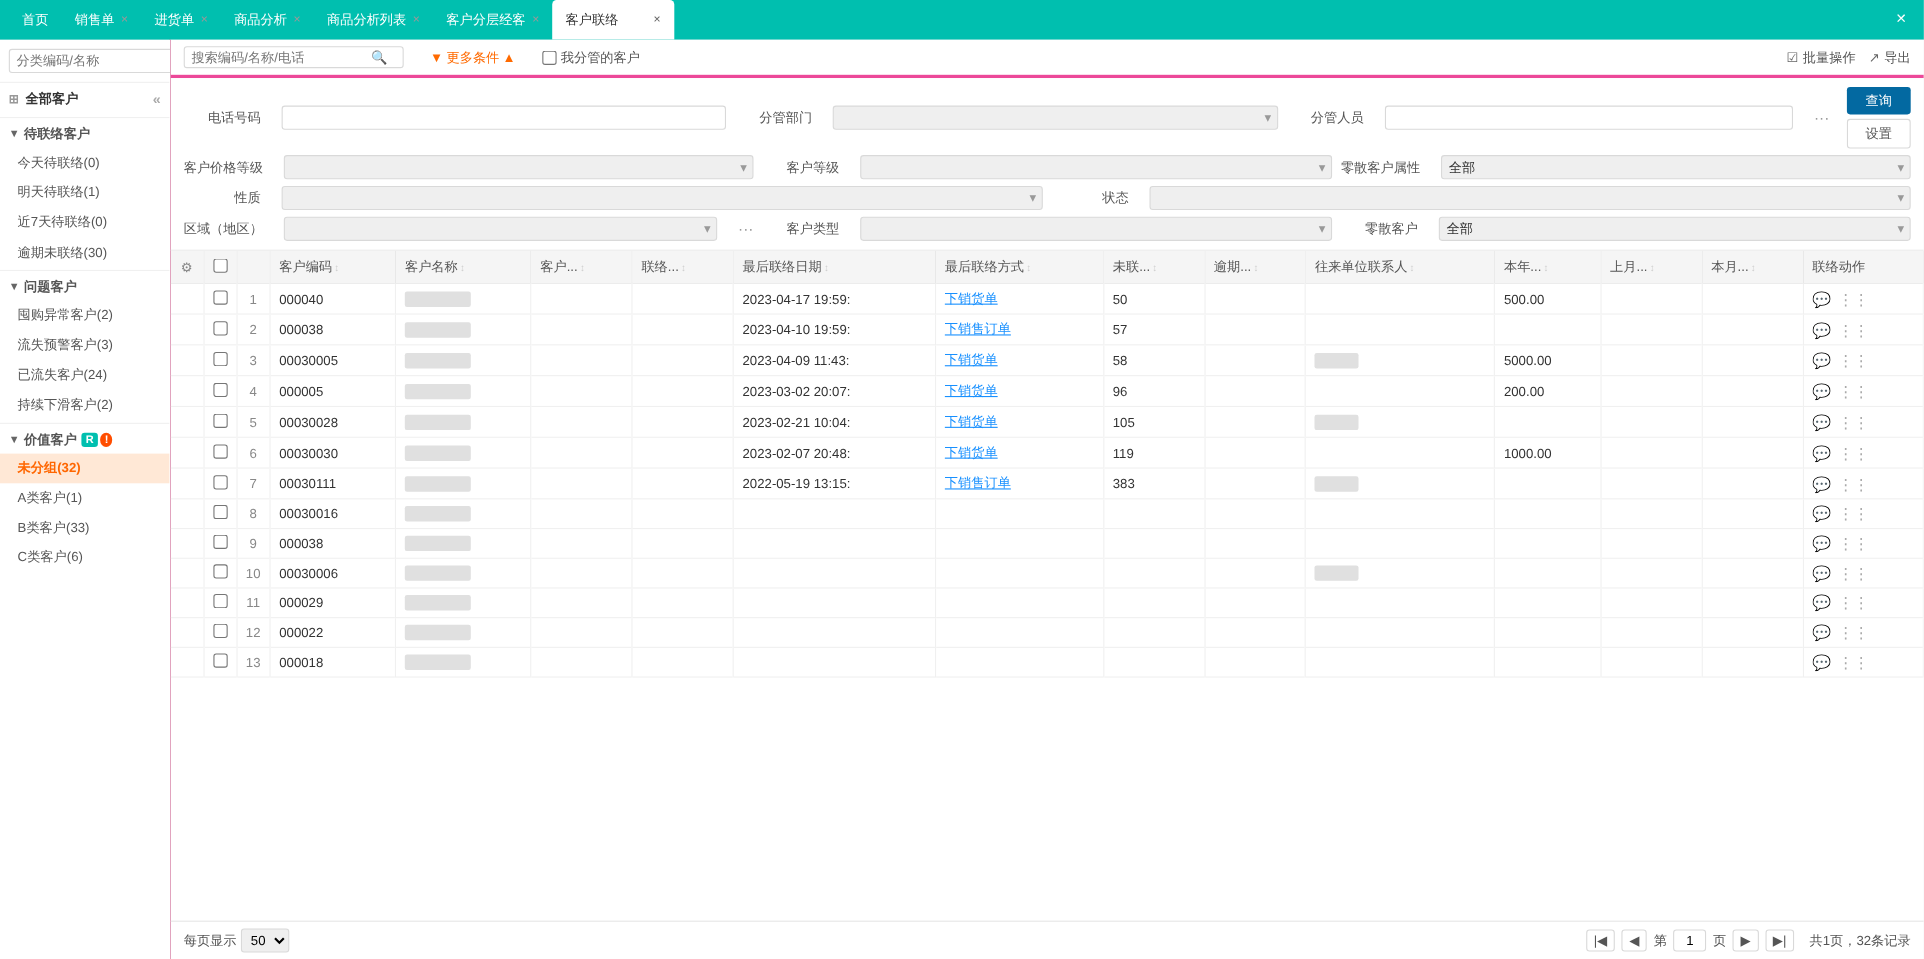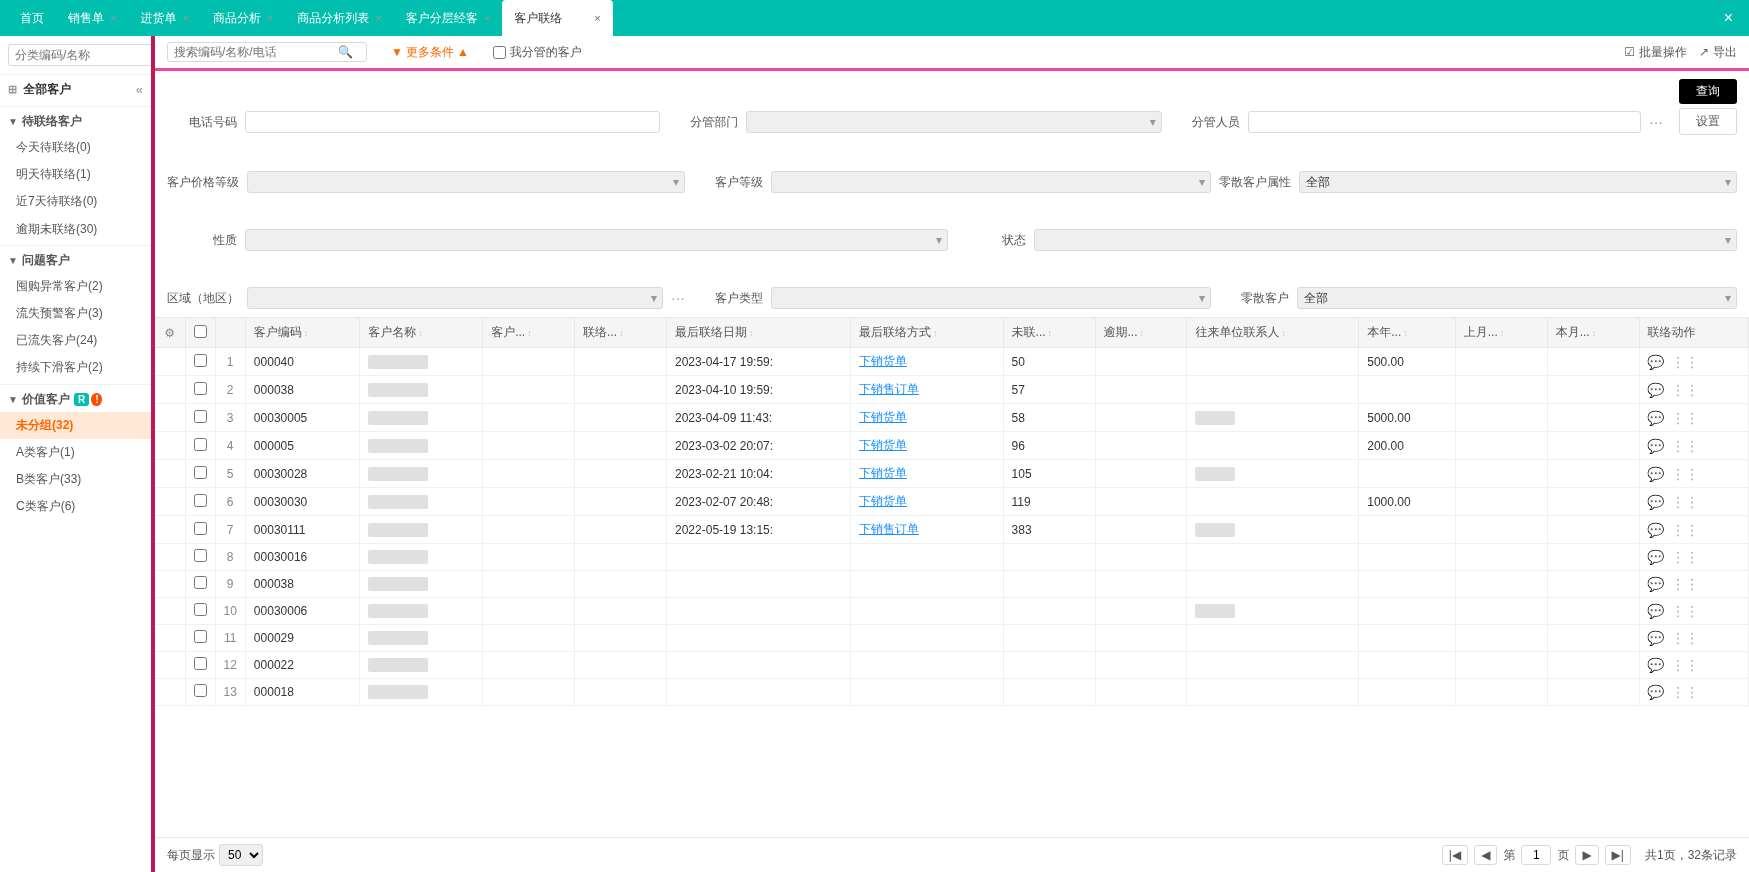--- a/index.html
+++ b/index.html
@@ -49,21 +49,21 @@
       display: flex;
       height: calc(872px - 36px);
       overflow: hidden;
     }
 
     
     .sidebar {
       width: 155px;
       min-width: 155px;
       background: #fff;
-      border-right: 4px solid #be185d;
+      border-right: 1px solid #be185d;
       display: flex;
       flex-direction: column;
       overflow-y: auto;
     }
     .sidebar-search {
       display: flex;
       align-items: center;
       padding: 8px 8px;
       border-bottom: 1px solid #f0f0f0;
       gap: 4px;
@@ -167,22 +167,21 @@
       display: flex;
       align-items: center;
       margin-bottom: 6px;
       gap: 8px;
     }
     .adv-filter-row:last-child { margin-bottom: 0; }
     .filter-field {
       display: flex;
       align-items: center;
       flex: 1;
-      gap: 8px;
-      margin-top: 30px;
+      gap: 19px;
     }
     .filter-field label {
       color: #555;
       white-space: nowrap;
       min-width: 70px;
       text-align: right;
     }
     .filter-field input, .filter-field select {
       flex: 1;
       border: 1px solid #d9d9d9;
@@ -210,21 +209,21 @@
       color: #999;
       pointer-events: none;
     }
     .filter-actions {
       display: flex;
       flex-direction: column;
       gap: 4px;
       margin-left: 8px;
     }
     .btn-query {
-      background: #000000;
+      background: #0369a1;
       color: #fff;
       border: none;
       border-radius: 3px;
       padding: 4px 16px;
       cursor: pointer;
       font-size: 12px;
     }
     .btn-reset {
       background: #fff;
       color: #555;

